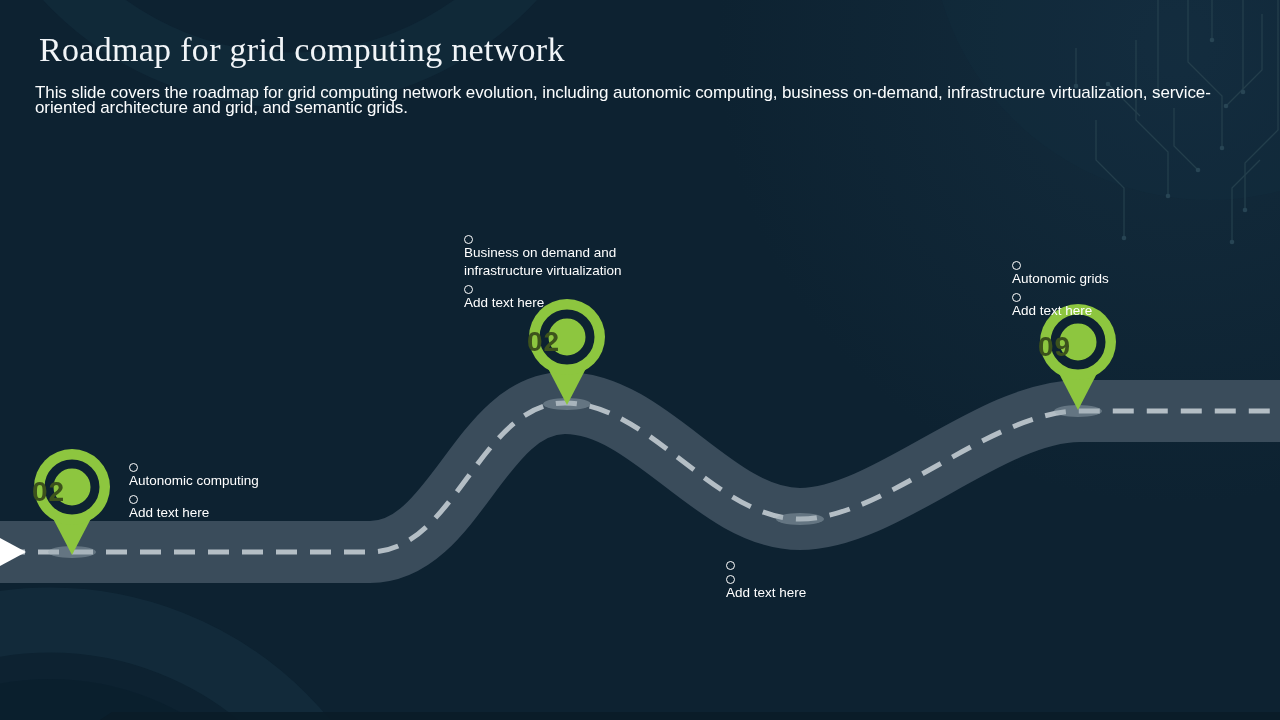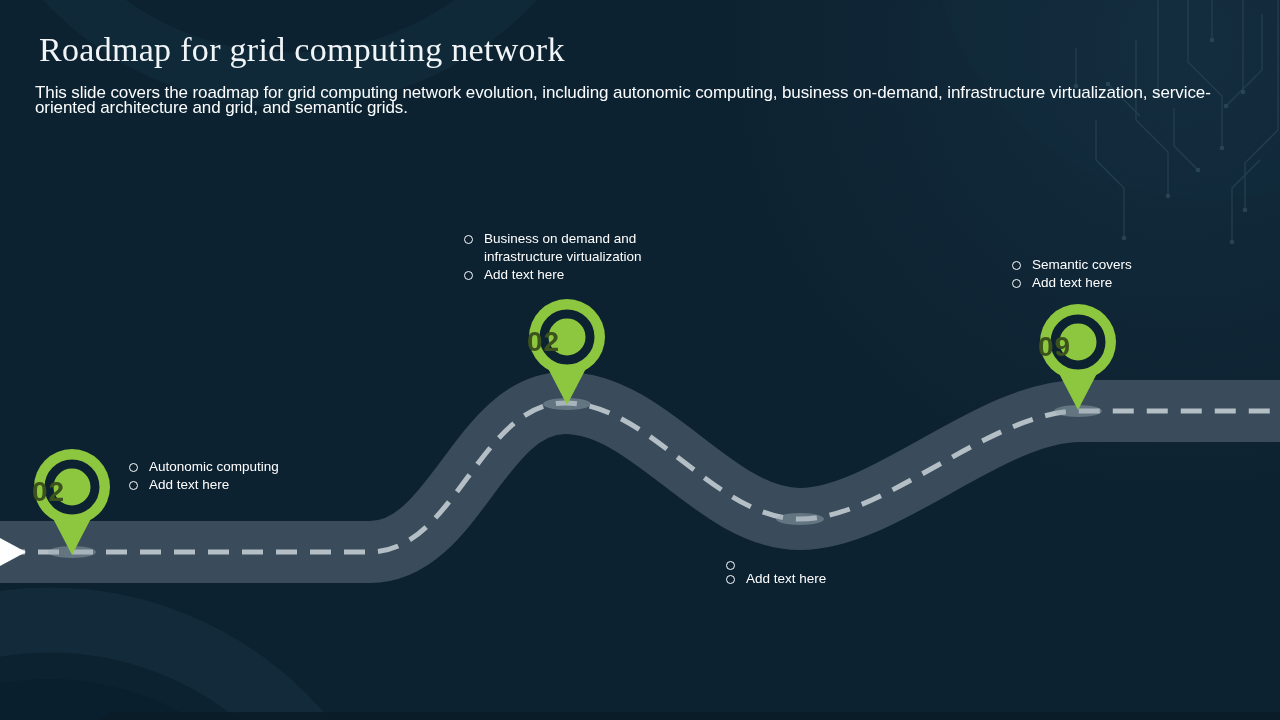--- a/index.html
+++ b/index.html
@@ -18,21 +18,21 @@
   .subtitle{
     margin-top:15px;font-size:17px;color:#fbfdfe;letter-spacing:-.1px;line-height:15px;
   }
   .pin{position:absolute;width:80px;height:110px;z-index:3;}
   .pin-num{
     position:absolute;left:0;top:29px;width:80px;text-align:left;
     font-family:Liberation Sans, sans-serif;font-weight:700;font-size:28px;
     color:#3c521c;letter-spacing:1px;
   }
   .callout{position:absolute;z-index:4;}
-  .row{display:flex;align-items:flex-start;}
+  .row{display:flex;align-items:flex-start;flex-direction:column;}
   .bullet{
     flex:none;width:7px;height:7px;border:1.4px solid #ffffff;border-radius:50%;
     margin:5px 11px 0 0;
   }
   .itxt{font-size:13.5px;line-height:18px;color:#ffffff;}
 </style>
 </head>
 <body>
 
 <div class="slide">
@@ -156,21 +156,21 @@
     </div>
     <div class="row">
       <span class="bullet"></span>
       <span class="itxt">Add text here</span>
     </div>
   </div>
 
   <div class="callout" style="left:1012px;top:256px;width:180px">
     <div class="row">
       <span class="bullet"></span>
-      <span class="itxt">Semantic covers</span>
+      <span class="itxt">Autonomic grids</span>
     </div>
     <div class="row">
       <span class="bullet"></span>
       <span class="itxt">Add text here</span>
     </div>
   </div>
 
 </div>
 
 </body></html>

